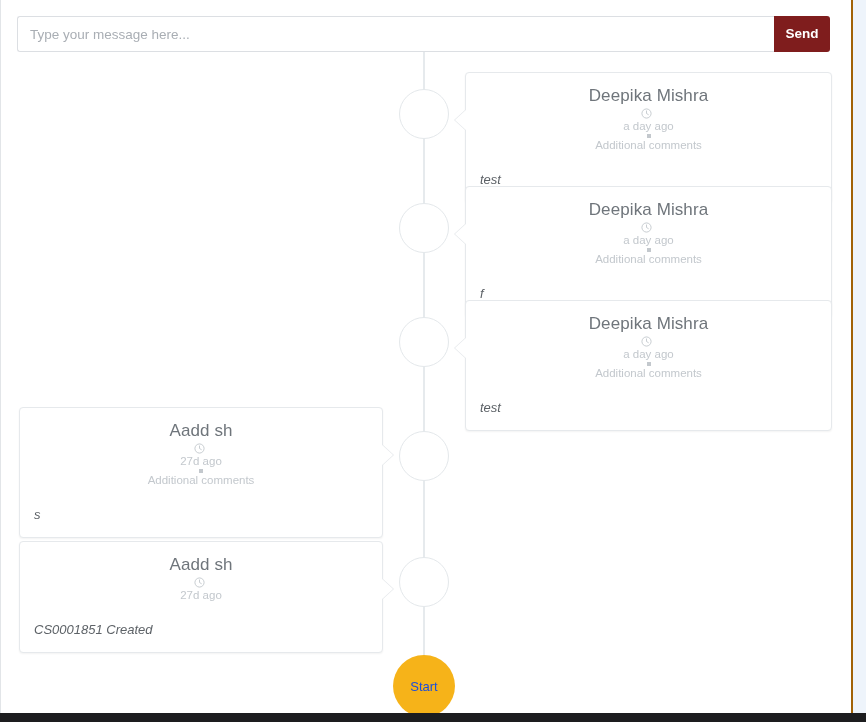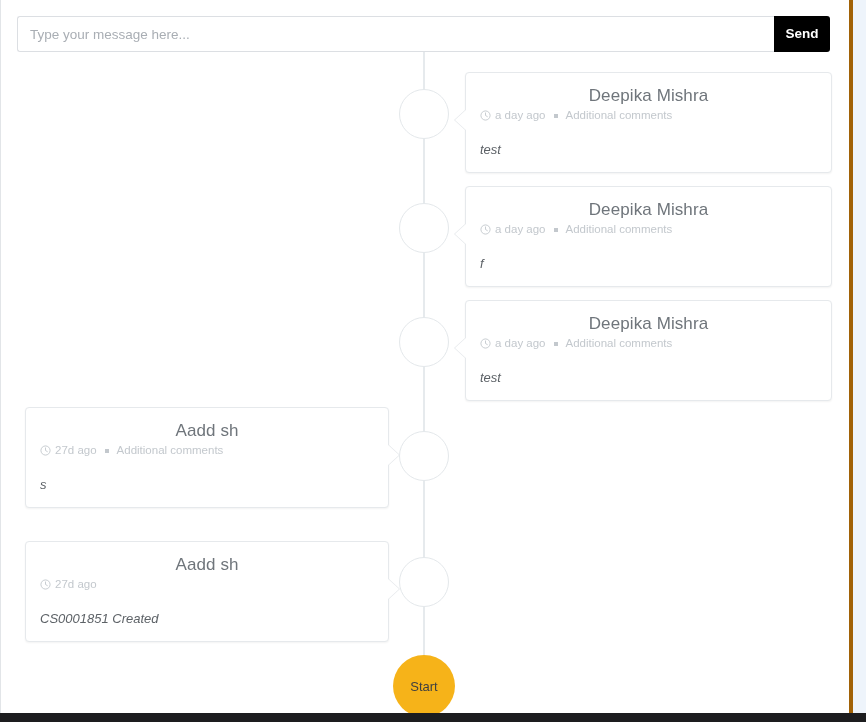--- a/index.html
+++ b/index.html
@@ -22,21 +22,21 @@
 
   
   .page {
     position: absolute;
     left: 0;
     top: 0;
     width: 853px;
     height: 713px;
     background: #ffffff;
     border-left: 1px solid #e2e5e8;
-    border-right: 4px solid #a16207;
+    border-right: 2px solid #a16207;
     overflow: hidden;
   }
 
   .bottom-bar {
     position: absolute;
     left: 0;
     top: 713px;
     width: 866px;
     height: 9px;
     background: #1d1d1f;
@@ -65,21 +65,21 @@
     background: #fff;
     outline: none;
   }
   .composer-input::placeholder { color: #a9aeb4; }
   .send-button {
     flex: 0 0 auto;
     width: 56px;
     height: 36px;
     border: none;
     border-radius: 0 3px 3px 0;
-    background: #000000;
+    background: #7f1d1d;
     color: #ffffff;
     font-size: 13.5px;
     font-weight: bold;
     font-family: "Liberation Sans", "DejaVu Sans", sans-serif;
     cursor: pointer;
     line-height: 36px;
     text-align: center;
     padding: 0;
   }
 
@@ -111,39 +111,39 @@
   }
 
   .start-node {
     position: absolute;
     left: 392px;
     top: 603px;
     width: 62px;
     height: 62px;
     border-radius: 50%;
     background: #f6b319;
-    color: #404040;
+    color: #1d4ed8;
     font-size: 13px;
     display: flex;
     align-items: center;
     justify-content: center;
     cursor: pointer;
   }
 
   
   .card {
     position: absolute;
     background: #ffffff;
     border: 1px solid #e6e9ec;
     border-radius: 4px;
     box-shadow: 0 1px 2px rgba(0,0,0,0.05);
     padding: 12px 14px 14px 14px;
   }
   .card.right { left: 464px; width: 367px; }
-  .card.left  { left: 24px;  width: 364px; }
+  .card.left  { left: 18px;  width: 364px; }
 
   
   .card .tail, .card .tail-in {
     position: absolute;
     width: 0; height: 0;
     border-top: 11px solid transparent;
     border-bottom: 11px solid transparent;
   }
   .card.right .tail    { left: -12px; top: 36px; border-right: 12px solid #e6e9ec; }
   .card.right .tail-in { left: -11px; top: 36px; border-right: 12px solid #ffffff; }
@@ -158,20 +158,21 @@
     letter-spacing: 0.1px;
     text-align: center;
   }
   .card-meta {
     display: flex;
     align-items: center;
     font-size: 11.5px;
     color: #c3c8cd;
     margin-top: 2px;
     line-height: 15px;
+    flex-direction: column;
   }
   .clock-icon {
     display: inline-block;
     width: 11px;
     height: 11px;
     margin-right: 4px;
     flex: 0 0 auto;
   }
   .clock-icon svg { display: block; }
   .meta-sep {

